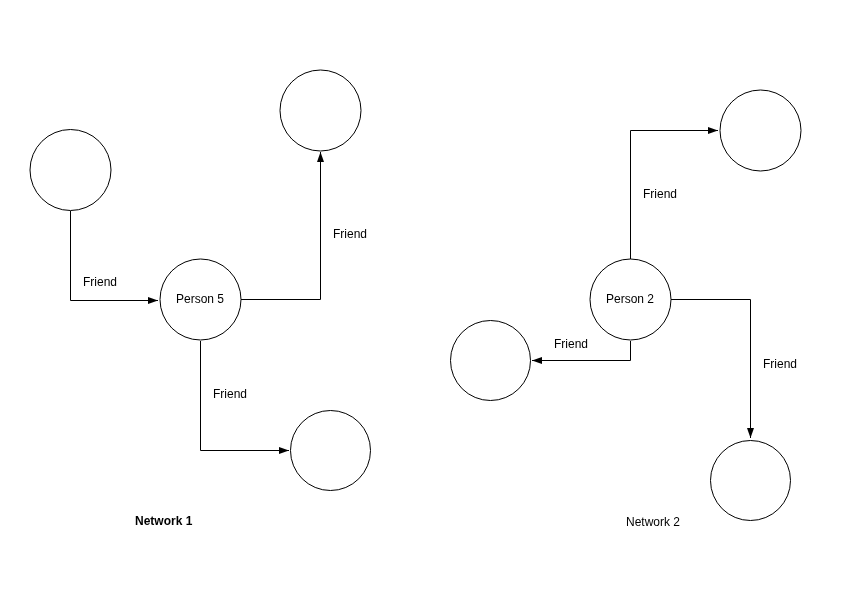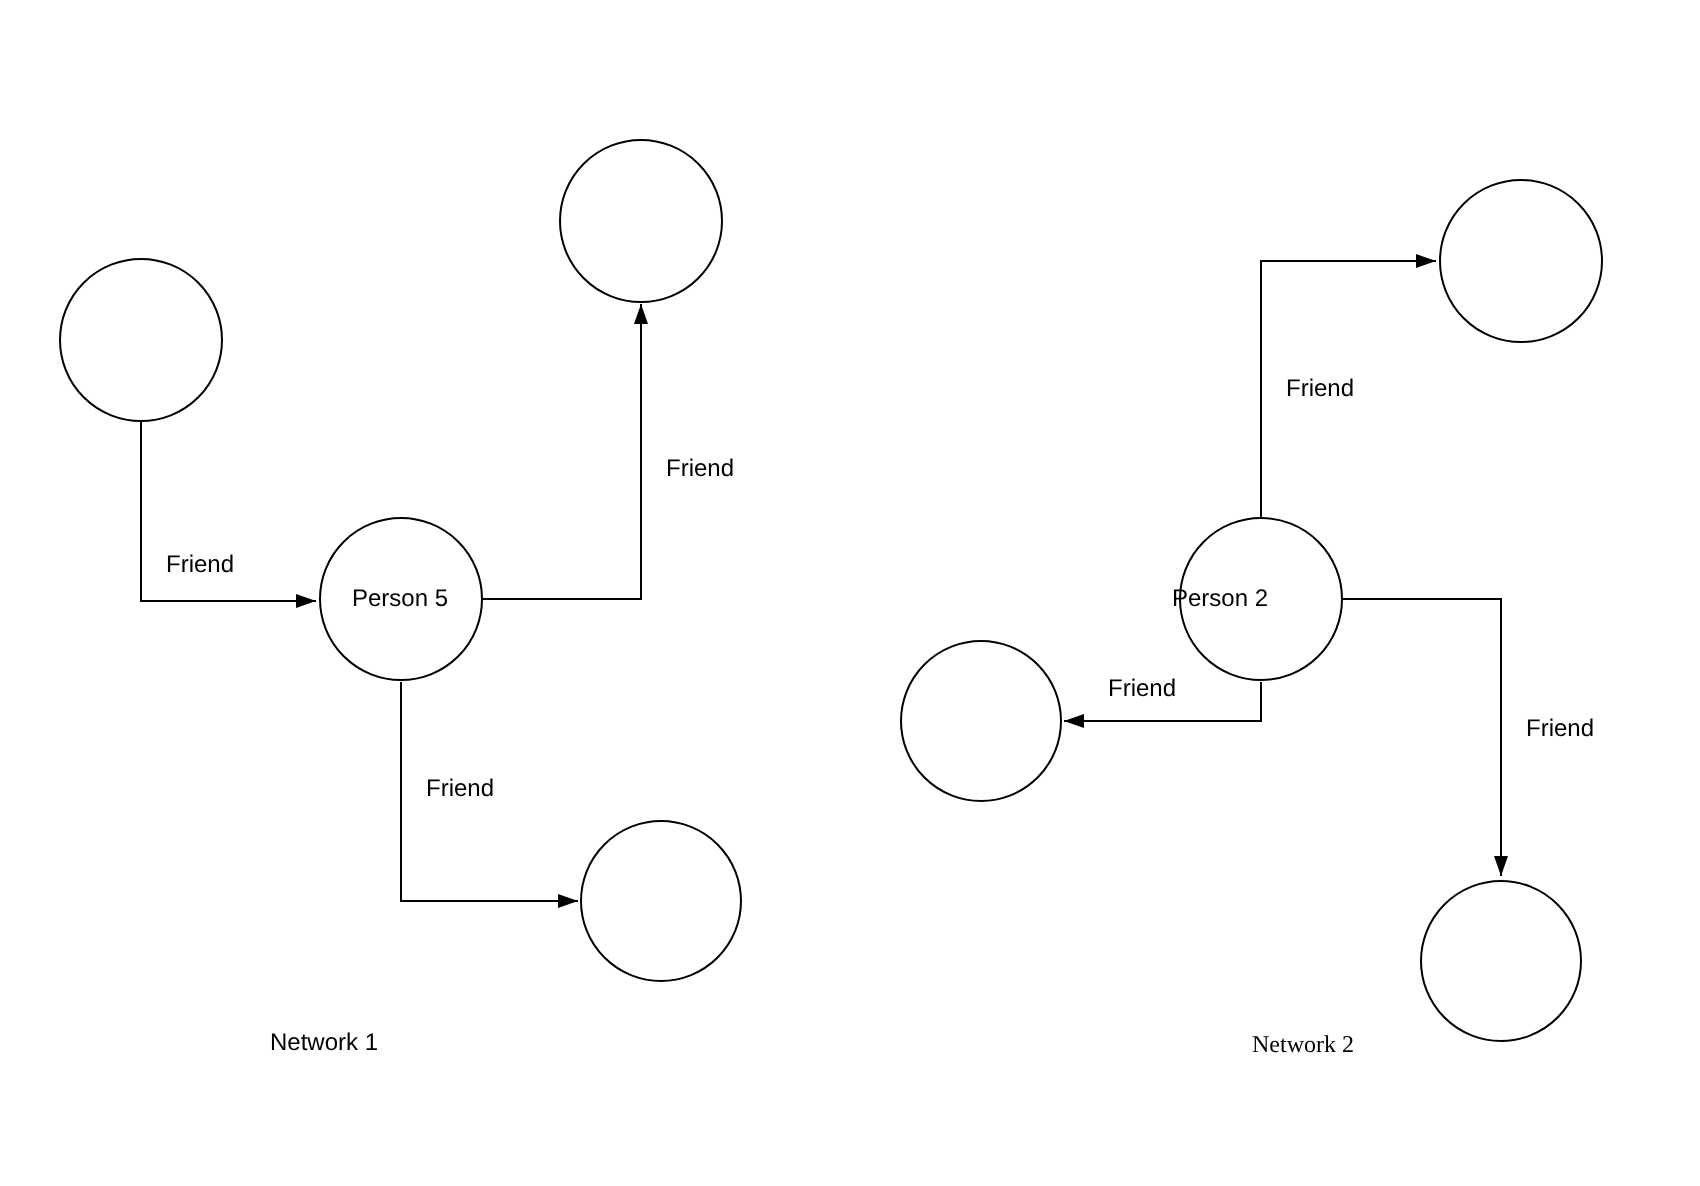--- a/index.html
+++ b/index.html
@@ -57,25 +57,25 @@
   </svg>
 
   <div class="lbl node-lbl" style="left:150px; top:293px;">Person 5</div>
 
   <div class="lbl" style="left:83px; top:276px;">Friend</div>
 
   <div class="lbl" style="left:333px; top:228px;">Friend</div>
 
   <div class="lbl" style="left:213px; top:388px;">Friend</div>
 
-  <div class="lbl title-lbl" style="left:135px; top:515px;">Network 1</div>
+  <div class="lbl title-lbl" style="left:135px; top:515px;font-weight:bold;">Network 1</div>
 
-  <div class="lbl node-lbl" style="left:560px; top:293px;">Person 2</div>
+  <div class="lbl node-lbl" style="left:580px; top:293px;">Person 2</div>
 
   <div class="lbl" style="left:643px; top:188px;">Friend</div>
 
   <div class="lbl" style="left:554px; top:338px;">Friend</div>
 
   <div class="lbl" style="left:763px; top:358px;">Friend</div>
 
-  <div class="lbl title-lbl" style="left:626px; top:516px;font-family:Liberation Serif, serif;">Network 2</div>
+  <div class="lbl title-lbl" style="left:626px; top:516px;">Network 2</div>
 
 </div>
 
 </body></html>

